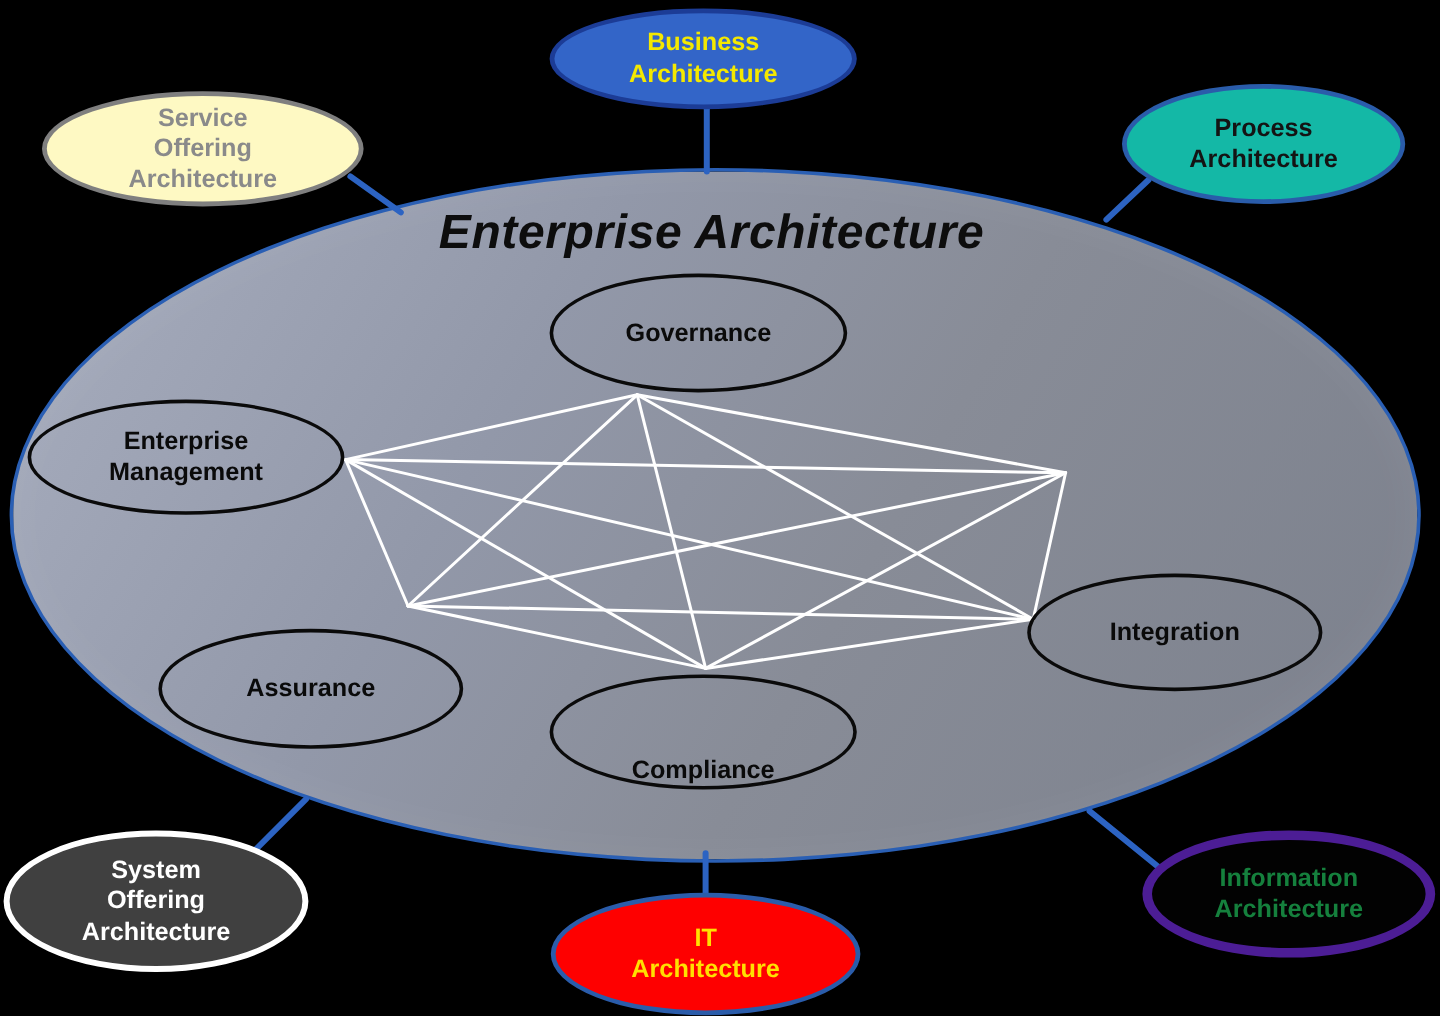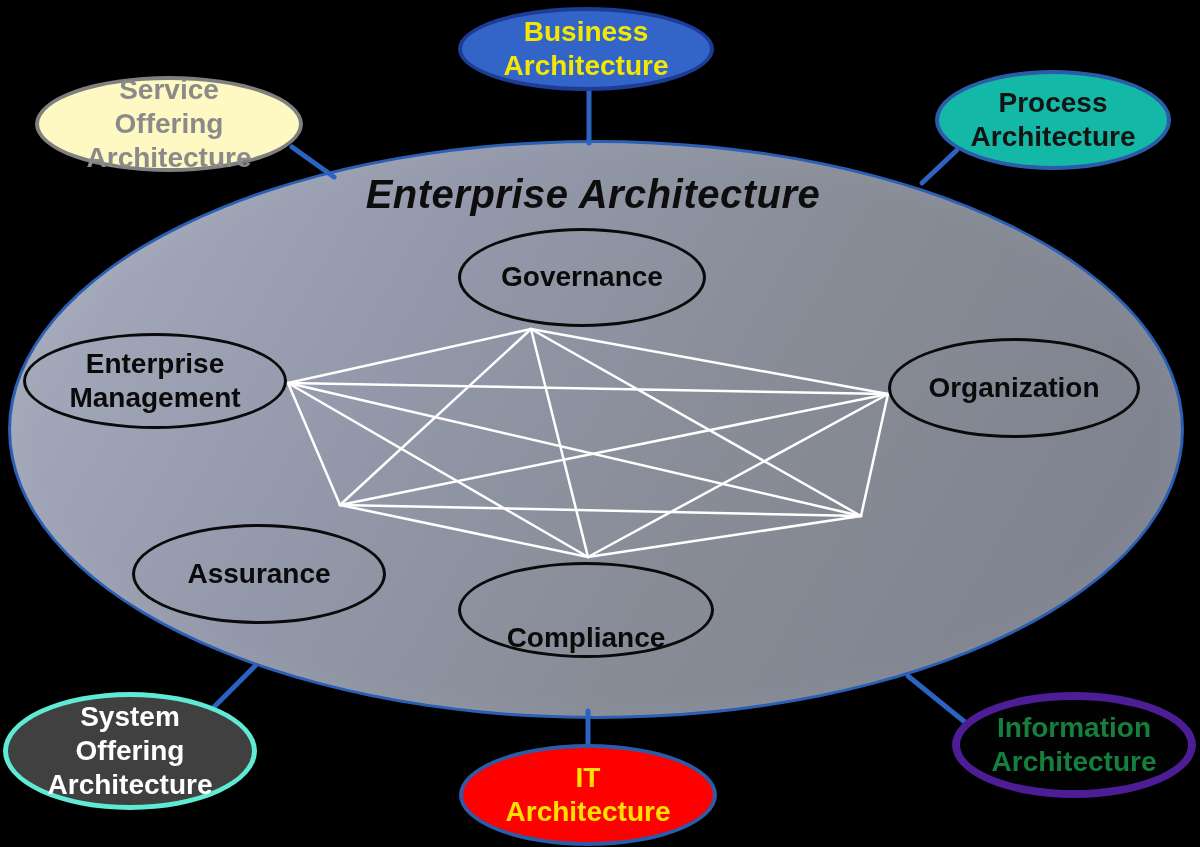--- a/index.html
+++ b/index.html
@@ -47,21 +47,21 @@
   }
   
   .node {
     position: absolute;
     border-radius: 50%;
     display: flex;
     align-items: center;
     justify-content: center;
     text-align: center;
     font-weight: bold;
-    font-size: 28px;
+    font-size: 21px;
     line-height: 1.22;
     white-space: pre-line;
     z-index: 3;
     box-sizing: border-box;
   }
   
   .core {
     background: transparent;
     border: 3px solid #0A0A0A;
     color: #0A0A0A;
@@ -73,21 +73,21 @@
   .core.integration       { left: 856px; top: 478px; width: 246px; height: 98px; }
   .core.compliance        { left: 458px; top: 562px; width: 256px; height: 96px; align-items: flex-end; }
   
   .sat.business    { left: 458px; top: 7px;   width: 256px; height: 84px;
                      background: #3365C8; border: 4px solid #1C3C96; color: #F4E800; }
   .sat.service     { left: 35px;  top: 76px;  width: 268px; height: 96px;
                      background: #fef9c3; border: 4px solid #7F7F7F; color: #8A8A8A; }
   .sat.process     { left: 935px; top: 70px;  width: 236px; height: 100px;
                      background: #14b8a6; border: 4px solid #2A5CAA; color: #141414; }
   .sat.system      { left: 3px;   top: 692px; width: 254px; height: 118px;
-                     background: #404040; border: 5px solid #5eead4; color: #FFFFFF; }
+                     background: #404040; border: 5px solid #ffffff; color: #FFFFFF; }
   .sat.it          { left: 459px; top: 744px; width: 258px; height: 102px;
                      background: #FE0000; border: 4px solid #2A5CAA; color: #FFE000; }
   .sat.information { left: 952px; top: 692px; width: 244px; height: 106px;
                      background: #020202; border: 8px solid #4c1d95; color: #15803d; }
 </style>
 </head>
 <body>
 
 <div id="stage">
 
@@ -119,25 +119,25 @@
       <line x1="861" y1="516" x2="588" y2="557" stroke="#FFFFFF" stroke-width="2.5" stroke-linecap="round"></line>
     </svg>
 
   <div class="node core governance">
     <span>Governance</span>
   </div>
   <div class="node core enterprise-mgmt">
     <span>Enterprise
 Management</span>
   </div>
-  <div class="node core organization">
-    <span>Organization</span>
-  </div>
   <div class="node core assurance">
     <span>Assurance</span>
+  </div>
+  <div class="node core integration">
+    <span>Integration</span>
   </div>
   <div class="node core compliance">
     <span>Compliance</span>
   </div>
 
   <div class="node sat business">
     <span>Business
 Architecture</span>
   </div>
   <div class="node sat service">

